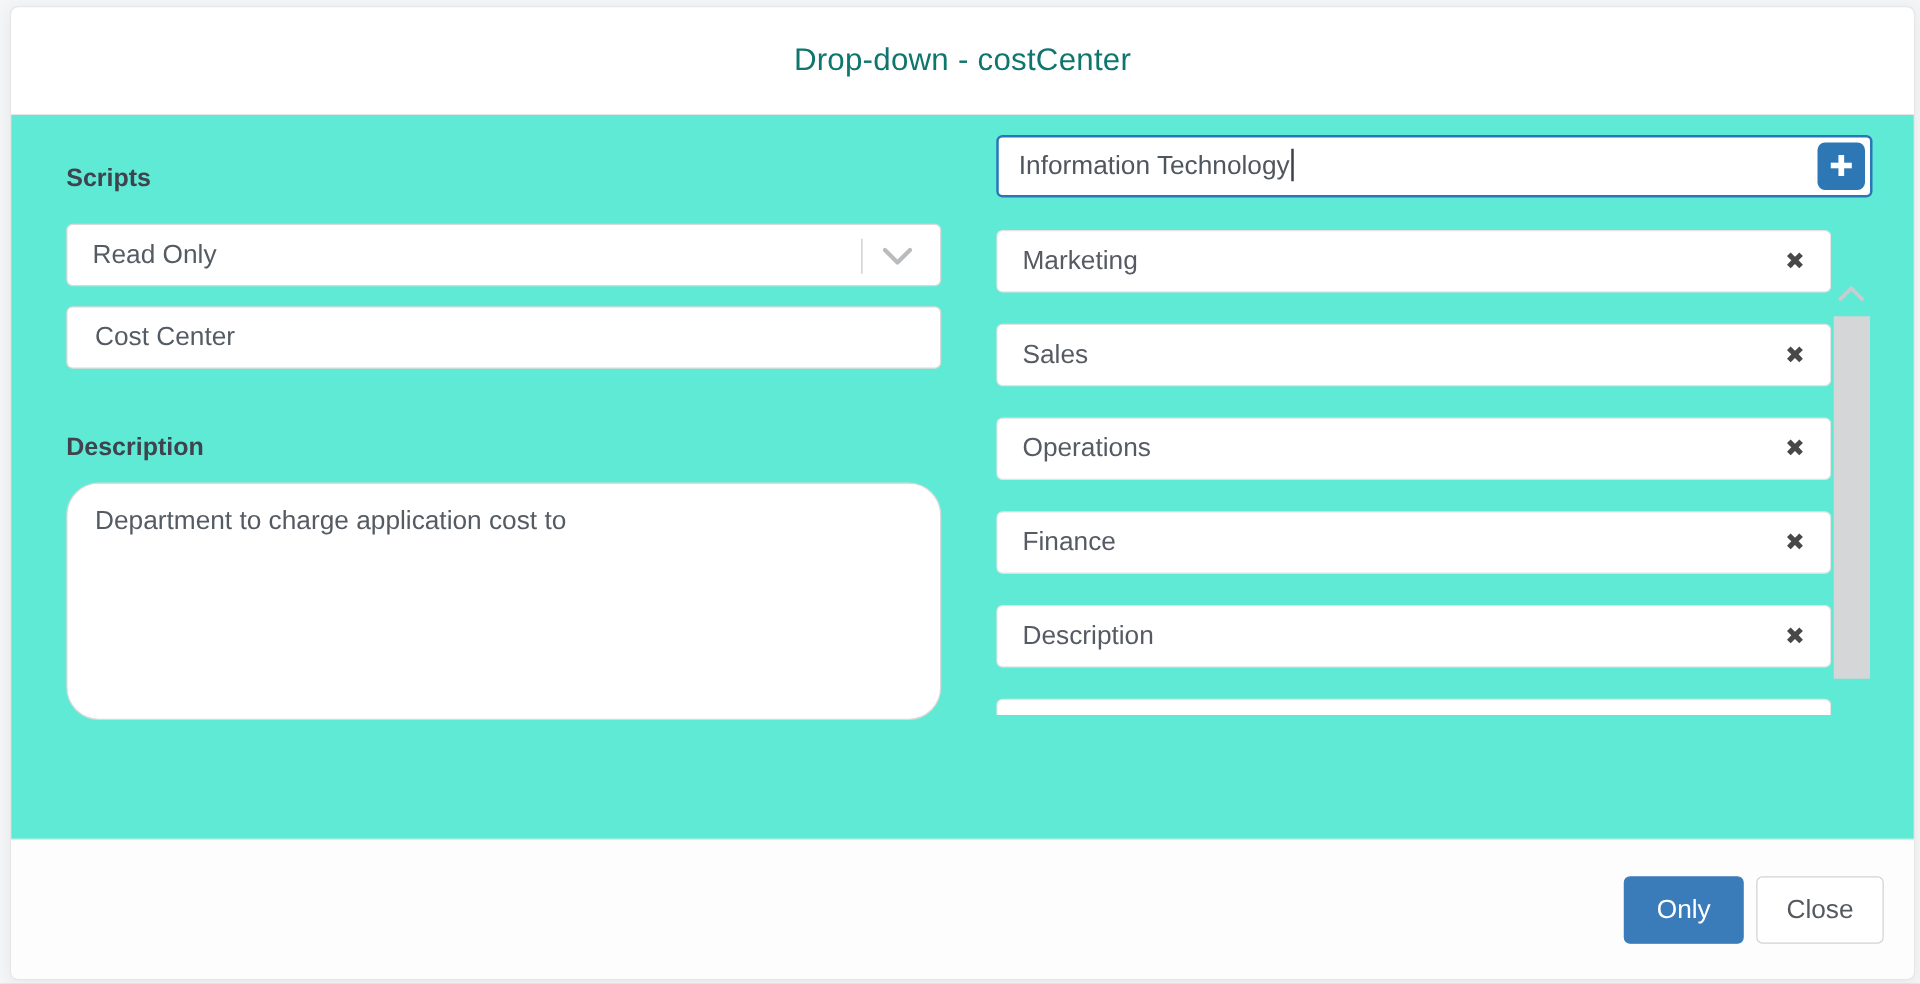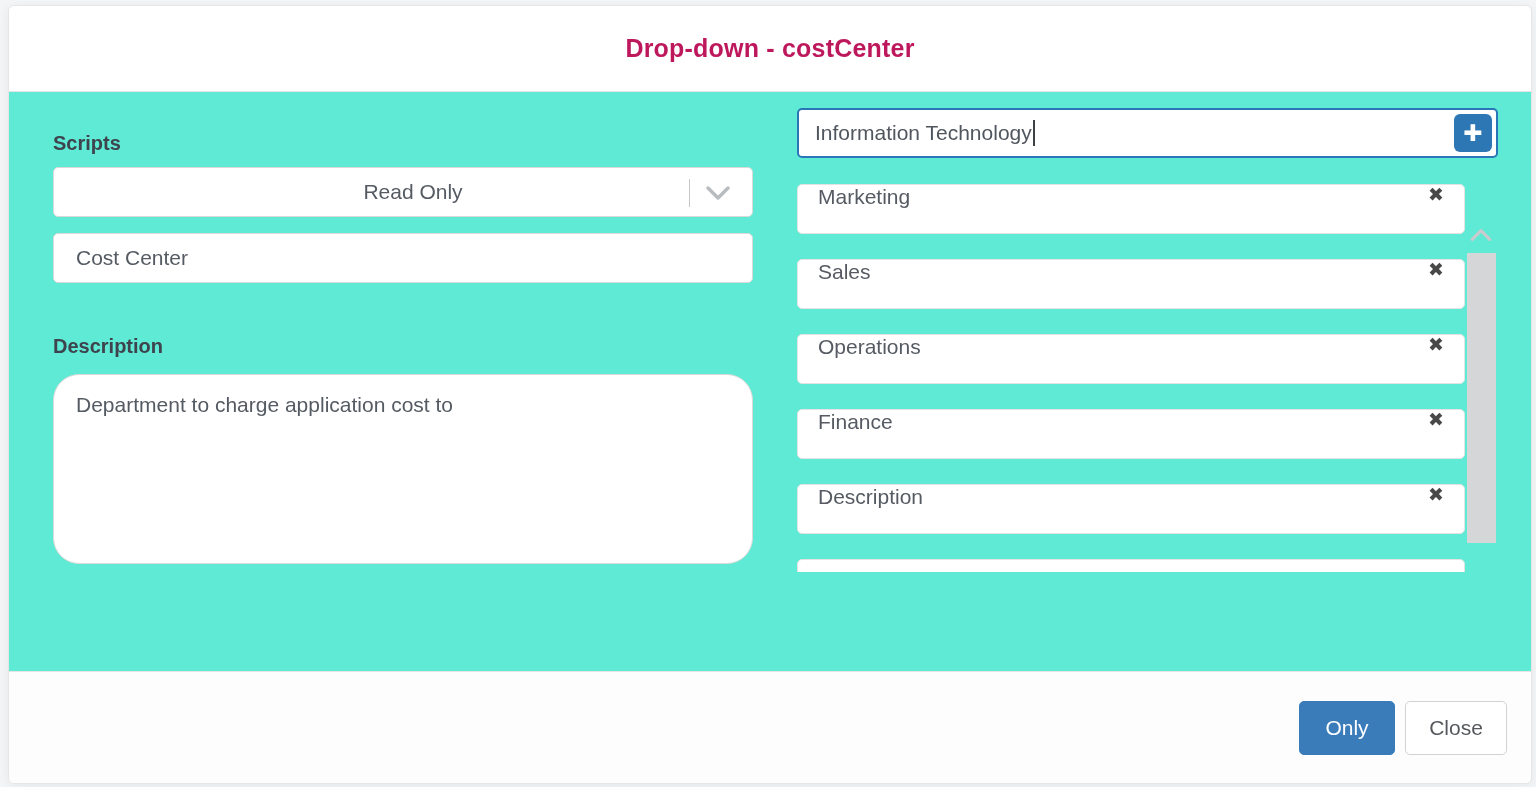--- a/index.html
+++ b/index.html
@@ -21,21 +21,21 @@
     box-sizing: border-box;
   }
 
   .modal-header {
     height: 85px;
     border-bottom: 1px solid #e5e5e5;
     display: flex; align-items: center; justify-content: center;
     border-radius: 6px 6px 0 0;
     background: #ffffff;
   }
-  .modal-title { font-size: 25px; color: #be185d; letter-spacing: 0.2px; font-weight: bold; }
+  .modal-title { font-size: 25px; color: #0f766e; letter-spacing: 0.2px; }
 
   .modal-body {
     position: absolute; top: 86px; bottom: 112px; left: 0; right: 0;
     background: #5eead4;
   }
 
   .col-left  { position: absolute; left: 44px;  top: 0; width: 700px; }
   .col-right { position: absolute; left: 788px; top: 0; width: 700px; }
 
   .field-label {
@@ -48,24 +48,23 @@
 
   .select-box, .text-input, .textarea-box {
     box-sizing: border-box;
     background: #ffffff;
     border: 1px solid #d9d9d9;
     border-radius: 5px;
     font-size: 21px; color: #555b63;
   }
   .select-box {
     position: relative;
-    margin-top: 12px; height: 50px; width: 700px;
+    margin-top: 24px; height: 50px; width: 700px;
     line-height: 48px; padding-left: 20px;
     cursor: pointer;
-    text-align: center;
   }
   .select-divider {
     position: absolute; right: 62px; top: 11px;
     width: 1px; height: 28px; background: #c7c7c7;
   }
   .select-chevron {
     position: absolute; right: 22px; top: 17px;
     width: 24px; height: 16px; color: #b9bcbf;
   }
 
@@ -111,21 +110,21 @@
     width: 668px; height: 388px;
     overflow: hidden;
   }
   .option-row {
     box-sizing: border-box;
     width: 668px; height: 50px;
     margin-bottom: 25px;
     background: #ffffff;
     border: 1px solid #e3e3e3;
     border-radius: 5px;
-    display: flex; justify-content: space-between;
+    display: flex; align-items: center; justify-content: space-between;
     padding: 0 20px 0 20px;
     font-size: 21px; color: #565b63;
   }
   .remove-x {
     font-size: 19px; font-weight: bold; color: #484848;
     cursor: pointer; line-height: 1;
   }
   .option-row.partial { margin-bottom: 0; }
 
   .scrollbar {

